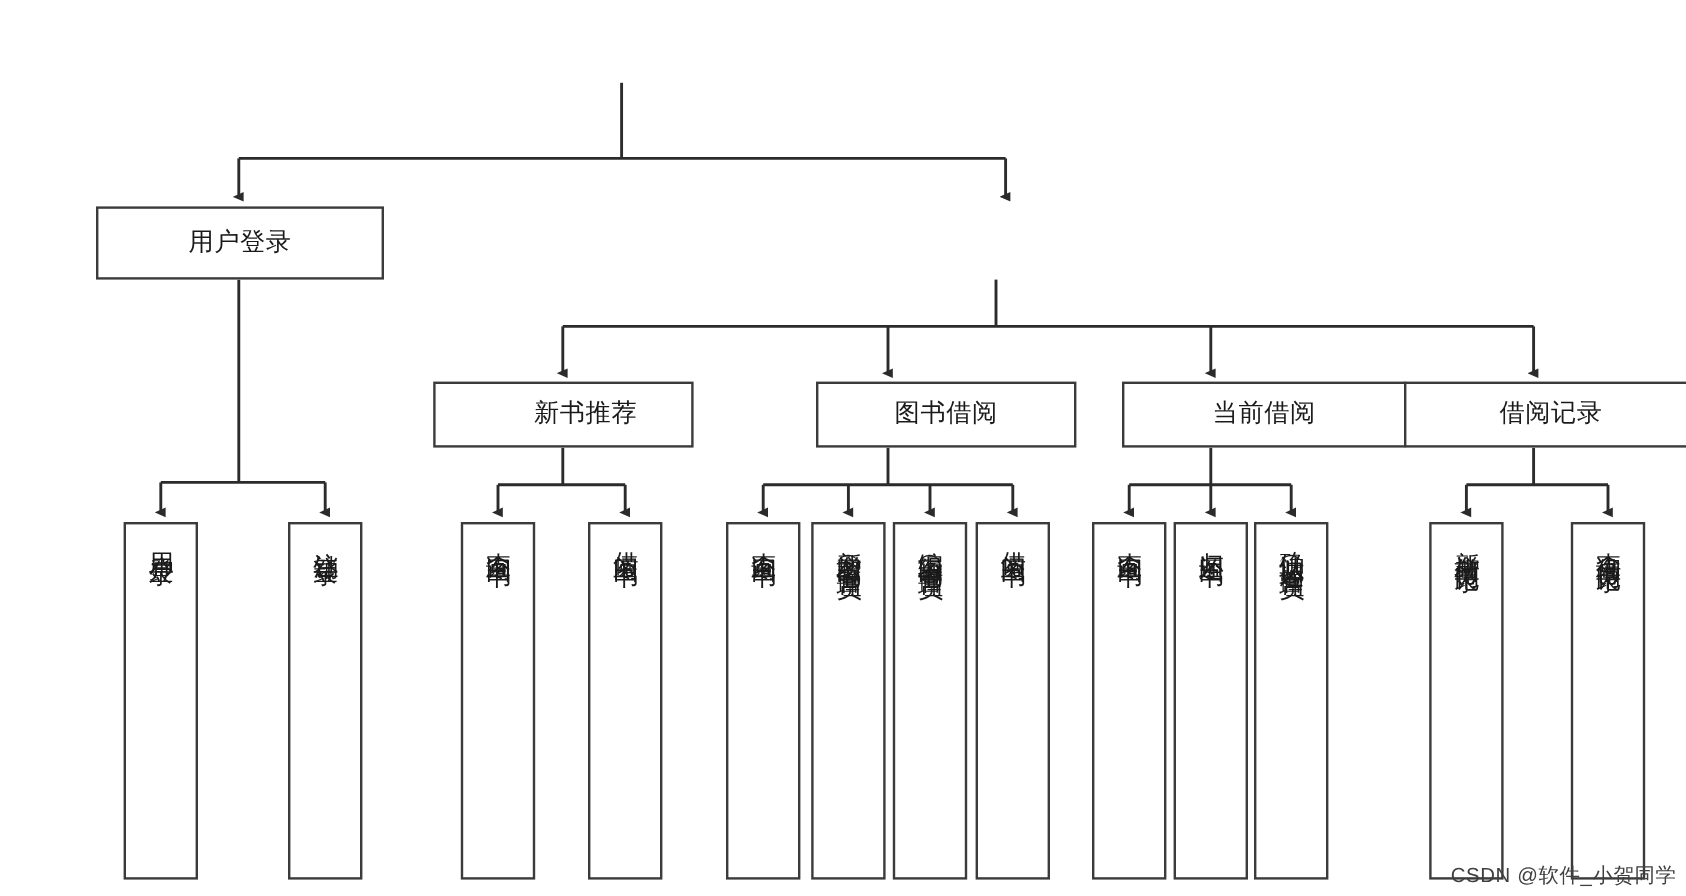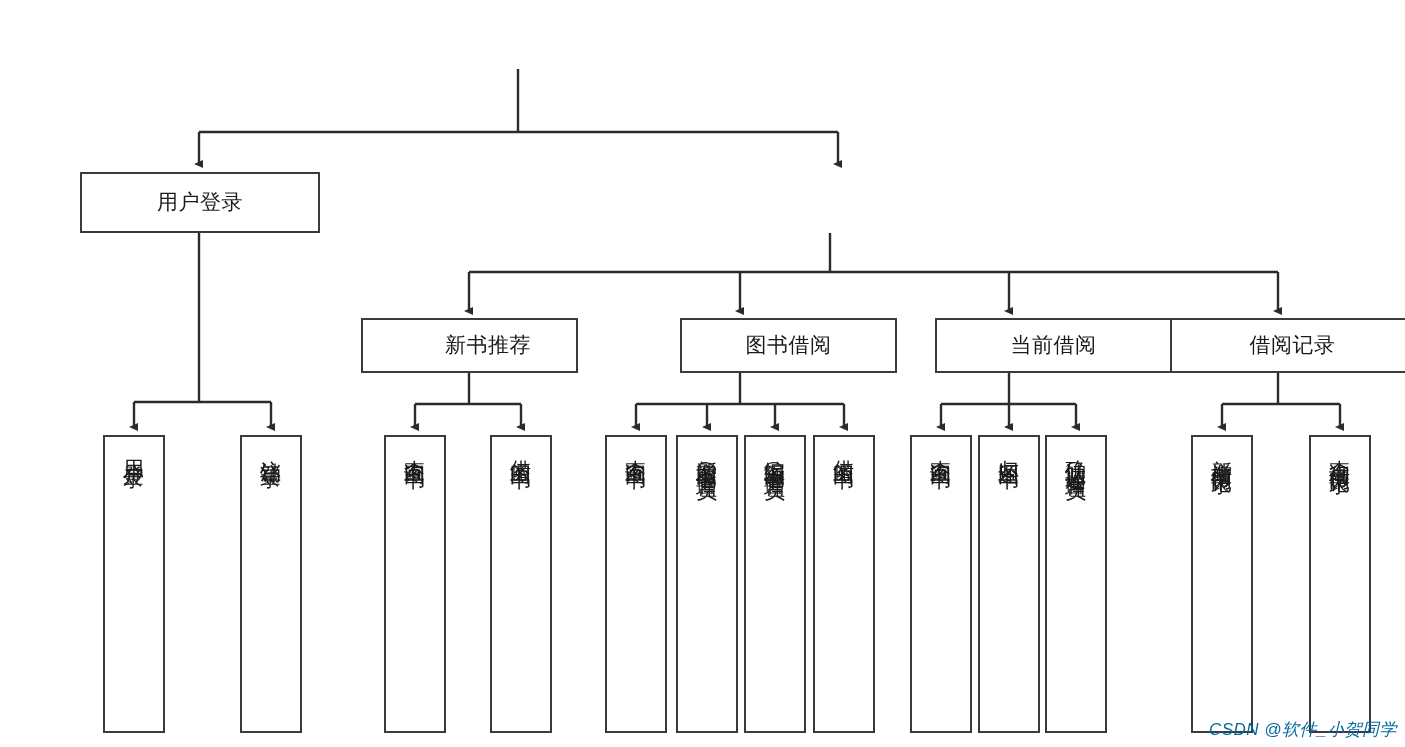--- a/index.html
+++ b/index.html
@@ -56,24 +56,23 @@
     letter-spacing: 3px;
     line-height: 1;
     margin: 0 auto;
   }
   .node.root .cap { font-size: 22px; }
   .watermark {
     position: absolute;
     right: 8px;
     bottom: 6px;
     font-size: 17px;
-    color: #0369a1;
+    color: #404040;
     letter-spacing: 0.5px;
     white-space: nowrap;
-    font-style: italic;
   }
 </style>
 </head>
 <body>
 
 <div id="canvas">
 
   <svg id="wires" viewBox="0 0 1405 747" xmlns="http://www.w3.org/2000/svg">
     <defs>
       <marker id="arrow" markerWidth="10" markerHeight="10" refX="5" refY="5" orient="auto" markerUnits="userSpaceOnUse">

